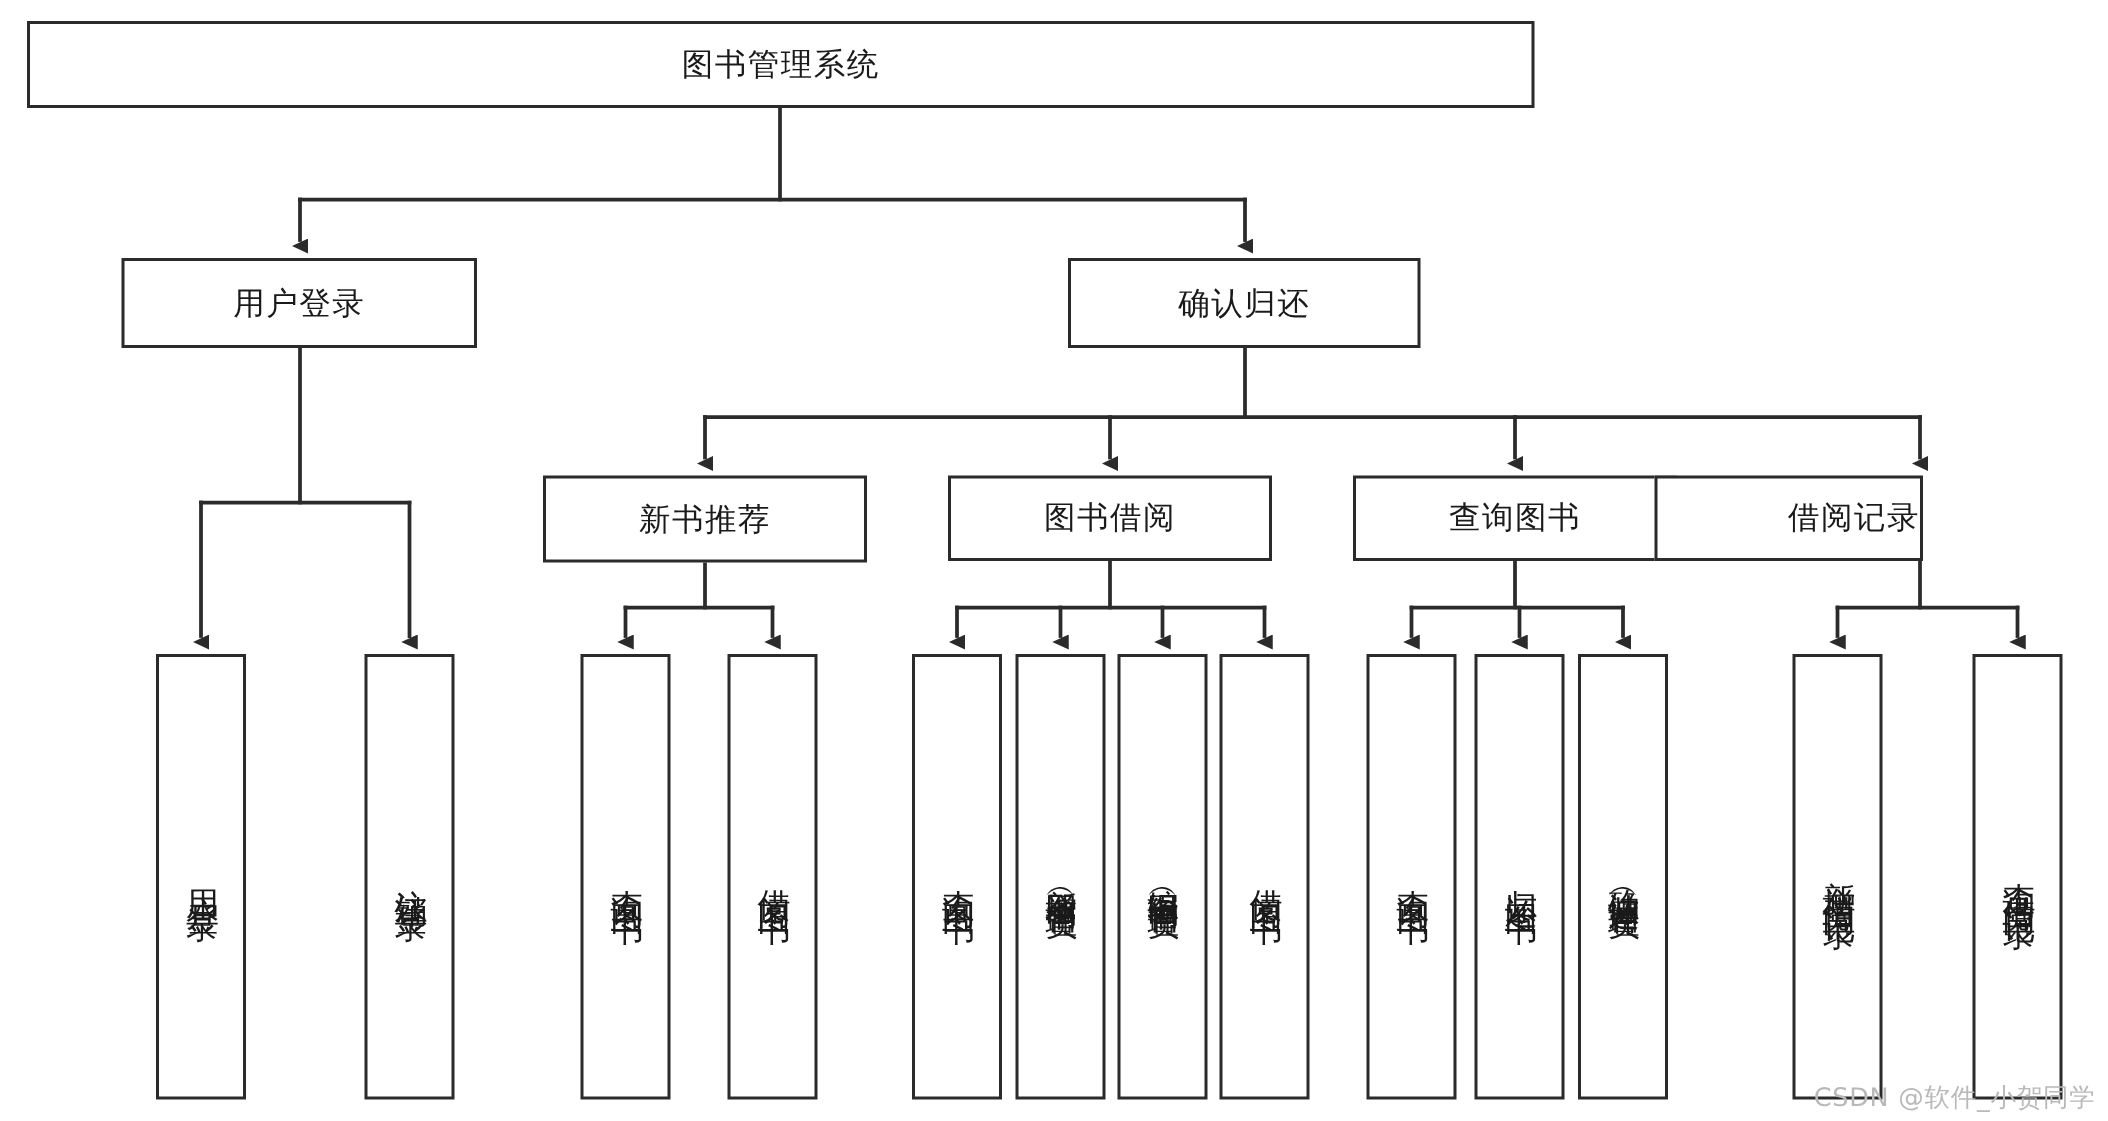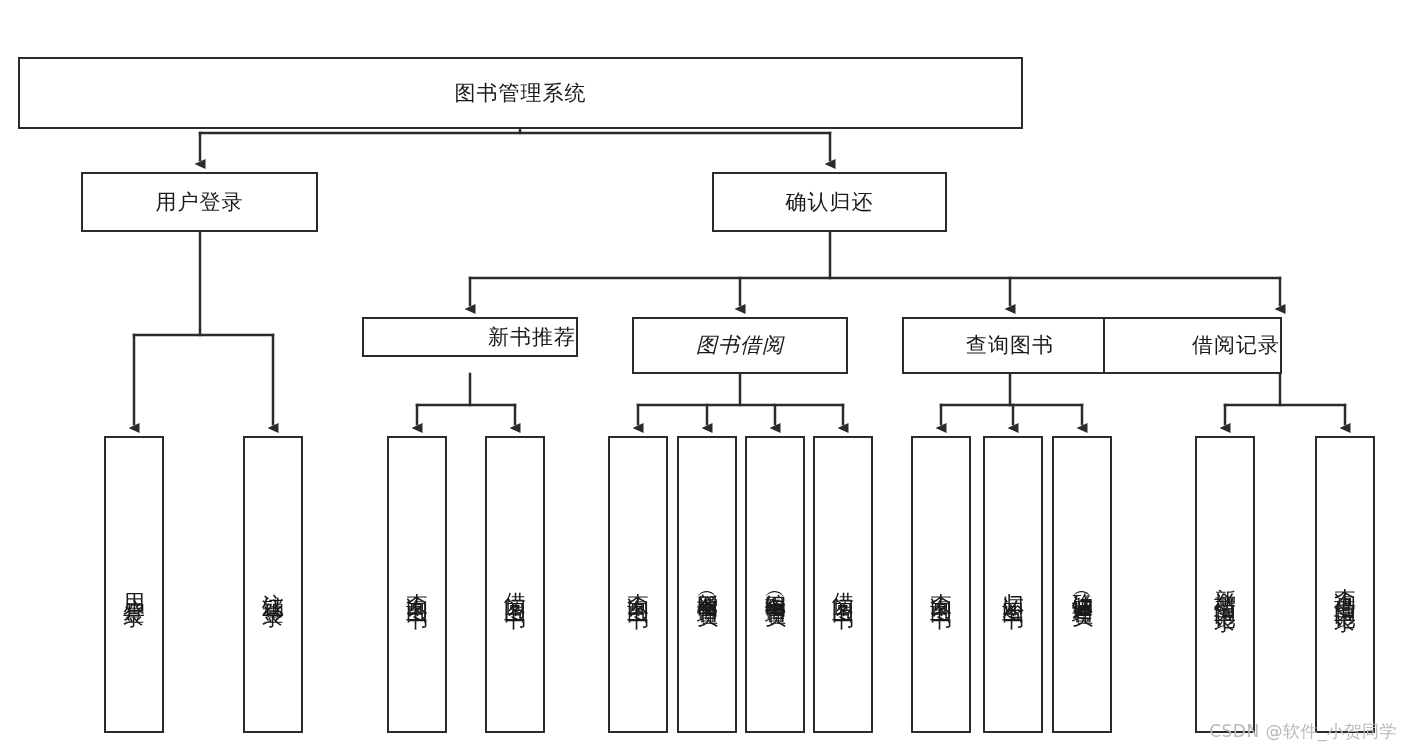--- a/index.html
+++ b/index.html
@@ -121,35 +121,35 @@
       <path d="M1013,405 L1013,424" marker-end="url(#arrow)"></path>
       <path d="M1082,405 L1082,424" marker-end="url(#arrow)"></path>
 
       <path d="M1280,374 L1280,405"></path>
       <path d="M1225,405 L1345,405"></path>
       <path d="M1225,405 L1225,424" marker-end="url(#arrow)"></path>
       <path d="M1345,405 L1345,424" marker-end="url(#arrow)"></path>
     </g>
   </svg>
 
-  <div class="node horizontal" style="left:18px; top:14px; width:1005px; height:72px;margin-top:43px;">
+  <div class="node horizontal" style="left:18px; top:14px; width:1005px; height:58px;">
     <span class="node-label">图书管理系统</span>
   </div>
 
   <div class="node horizontal" style="left:81px; top:172px; width:237px; height:60px;">
     <span class="node-label">用户登录</span>
   </div>
   <div class="node horizontal" style="left:712px; top:172px; width:235px; height:60px;">
     <span class="node-label">确认归还</span>
   </div>
 
-  <div class="node horizontal" style="left:362px; top:317px; width:216px; height:40px;justify-content:flex-end;">
+  <div class="node horizontal" style="left:362px; top:317px; width:216px; height:58px;">
     <span class="node-label">新书推荐</span>
   </div>
-  <div class="node horizontal" style="left:632px; top:317px; width:216px; height:57px;font-style:italic;">
+  <div class="node horizontal" style="left:632px; top:317px; width:216px; height:57px;">
     <span class="node-label">图书借阅</span>
   </div>
   <div class="node horizontal" style="left:902px; top:317px; width:216px; height:57px;">
     <span class="node-label">查询图书</span>
   </div>
   <div class="node horizontal" style="left:1103px; top:317px; width:179px; height:57px;justify-content:flex-end;">
     <span class="node-label">借阅记录</span>
   </div>
 
   <div class="node vertical" style="left:104px; top:436px; width:60px; height:297px;">

